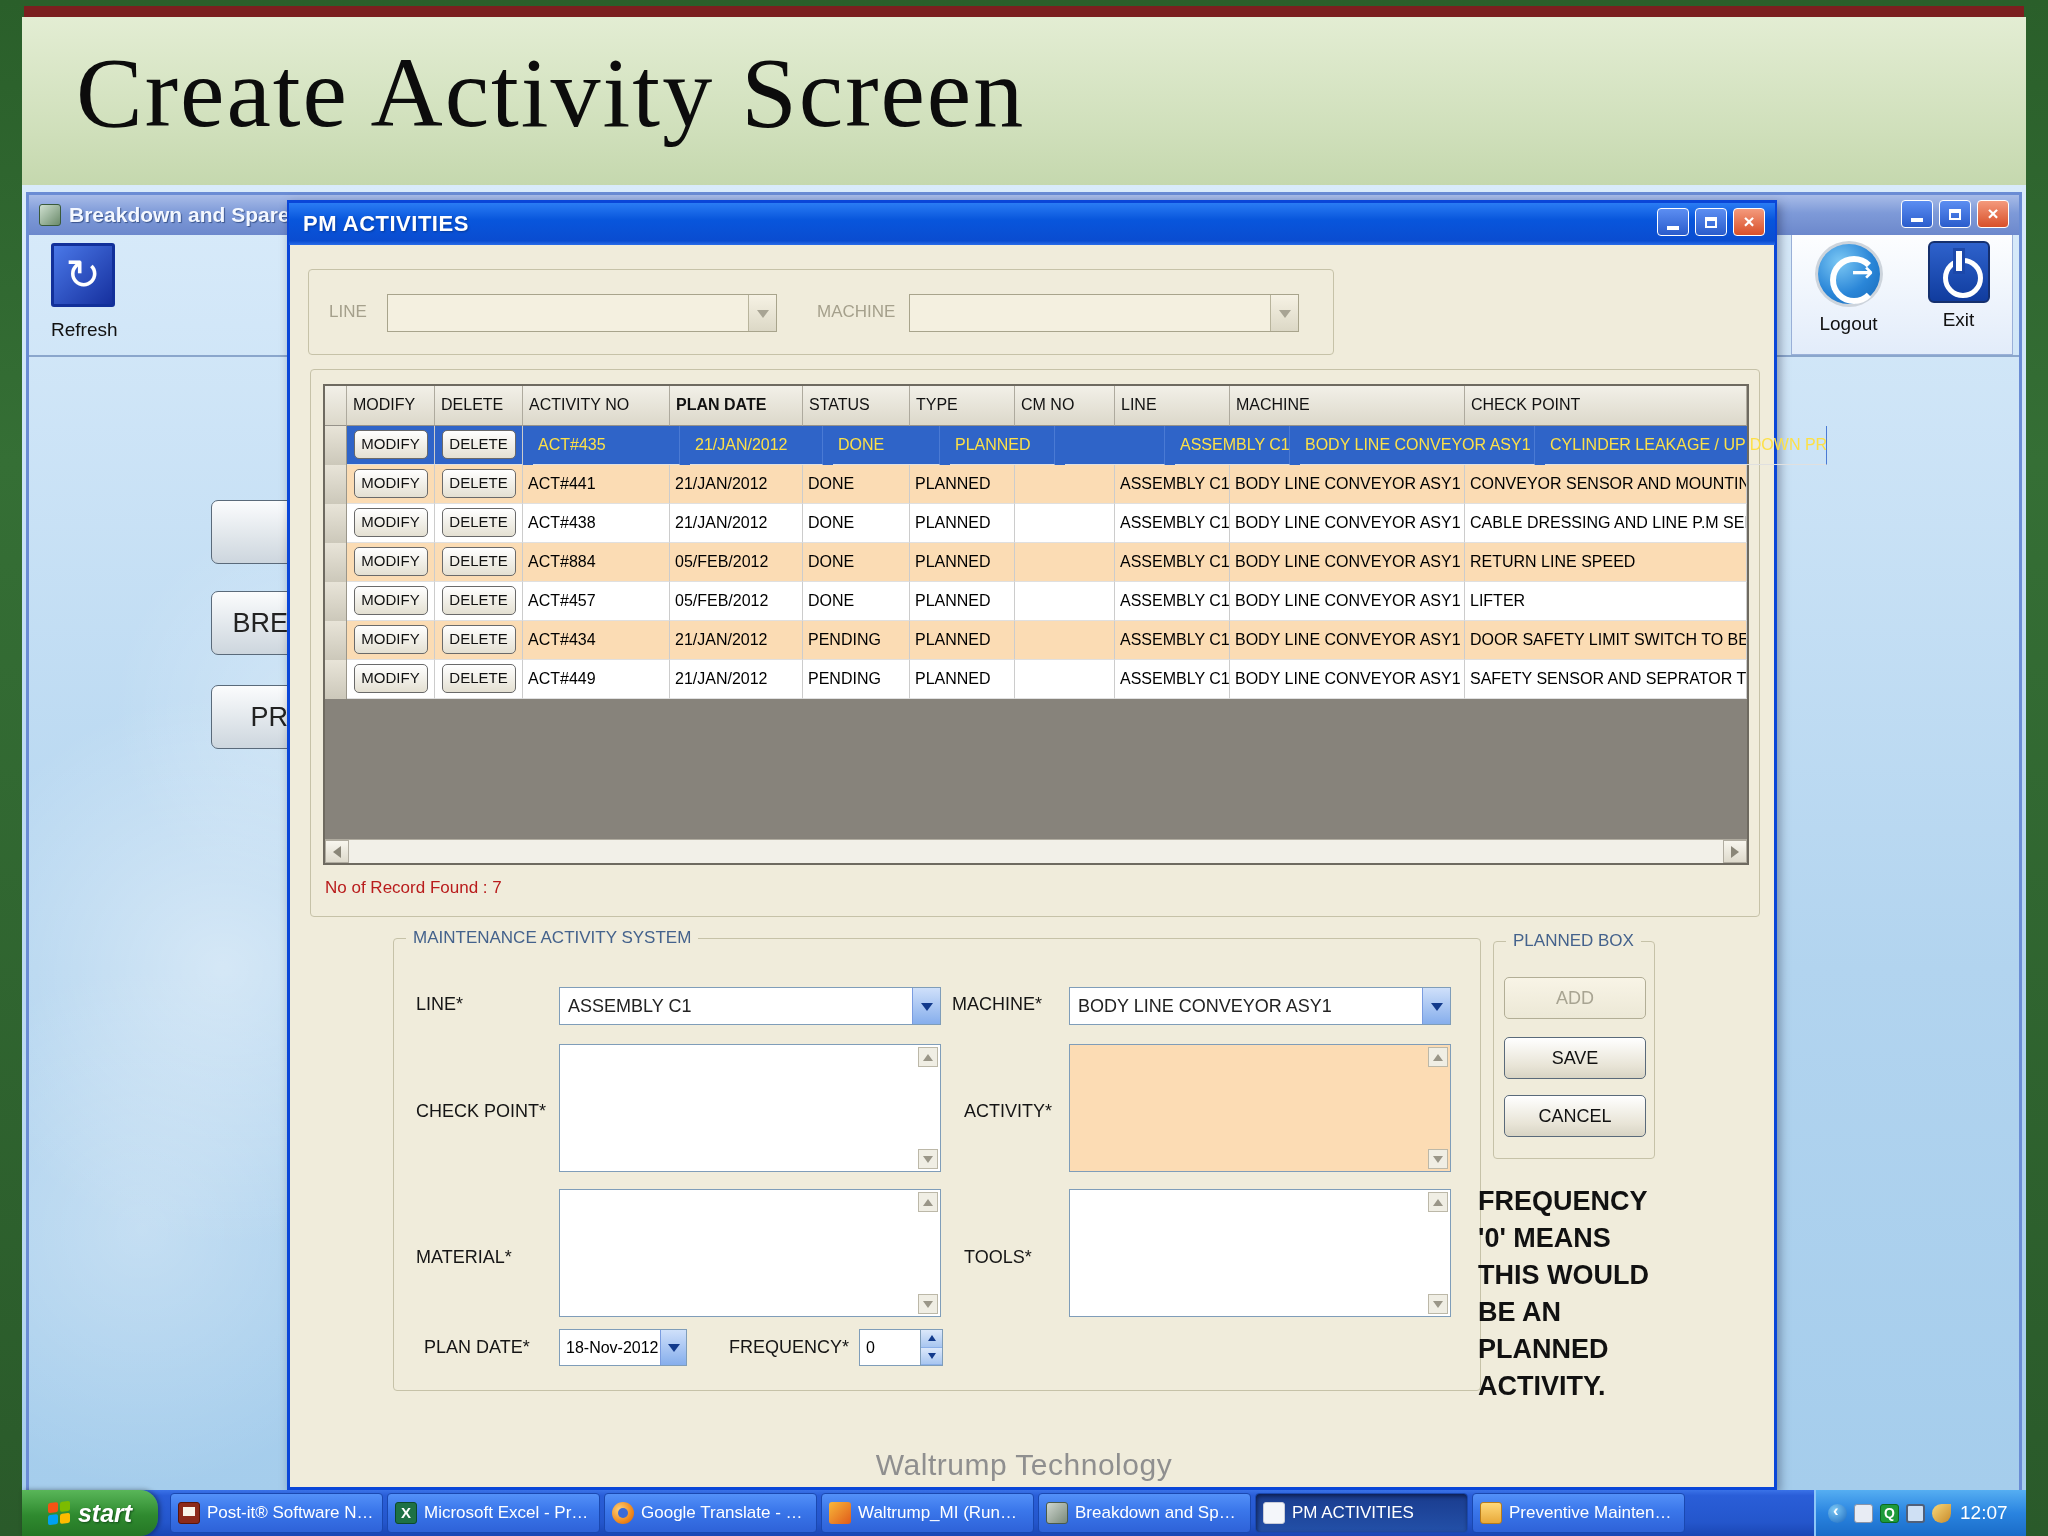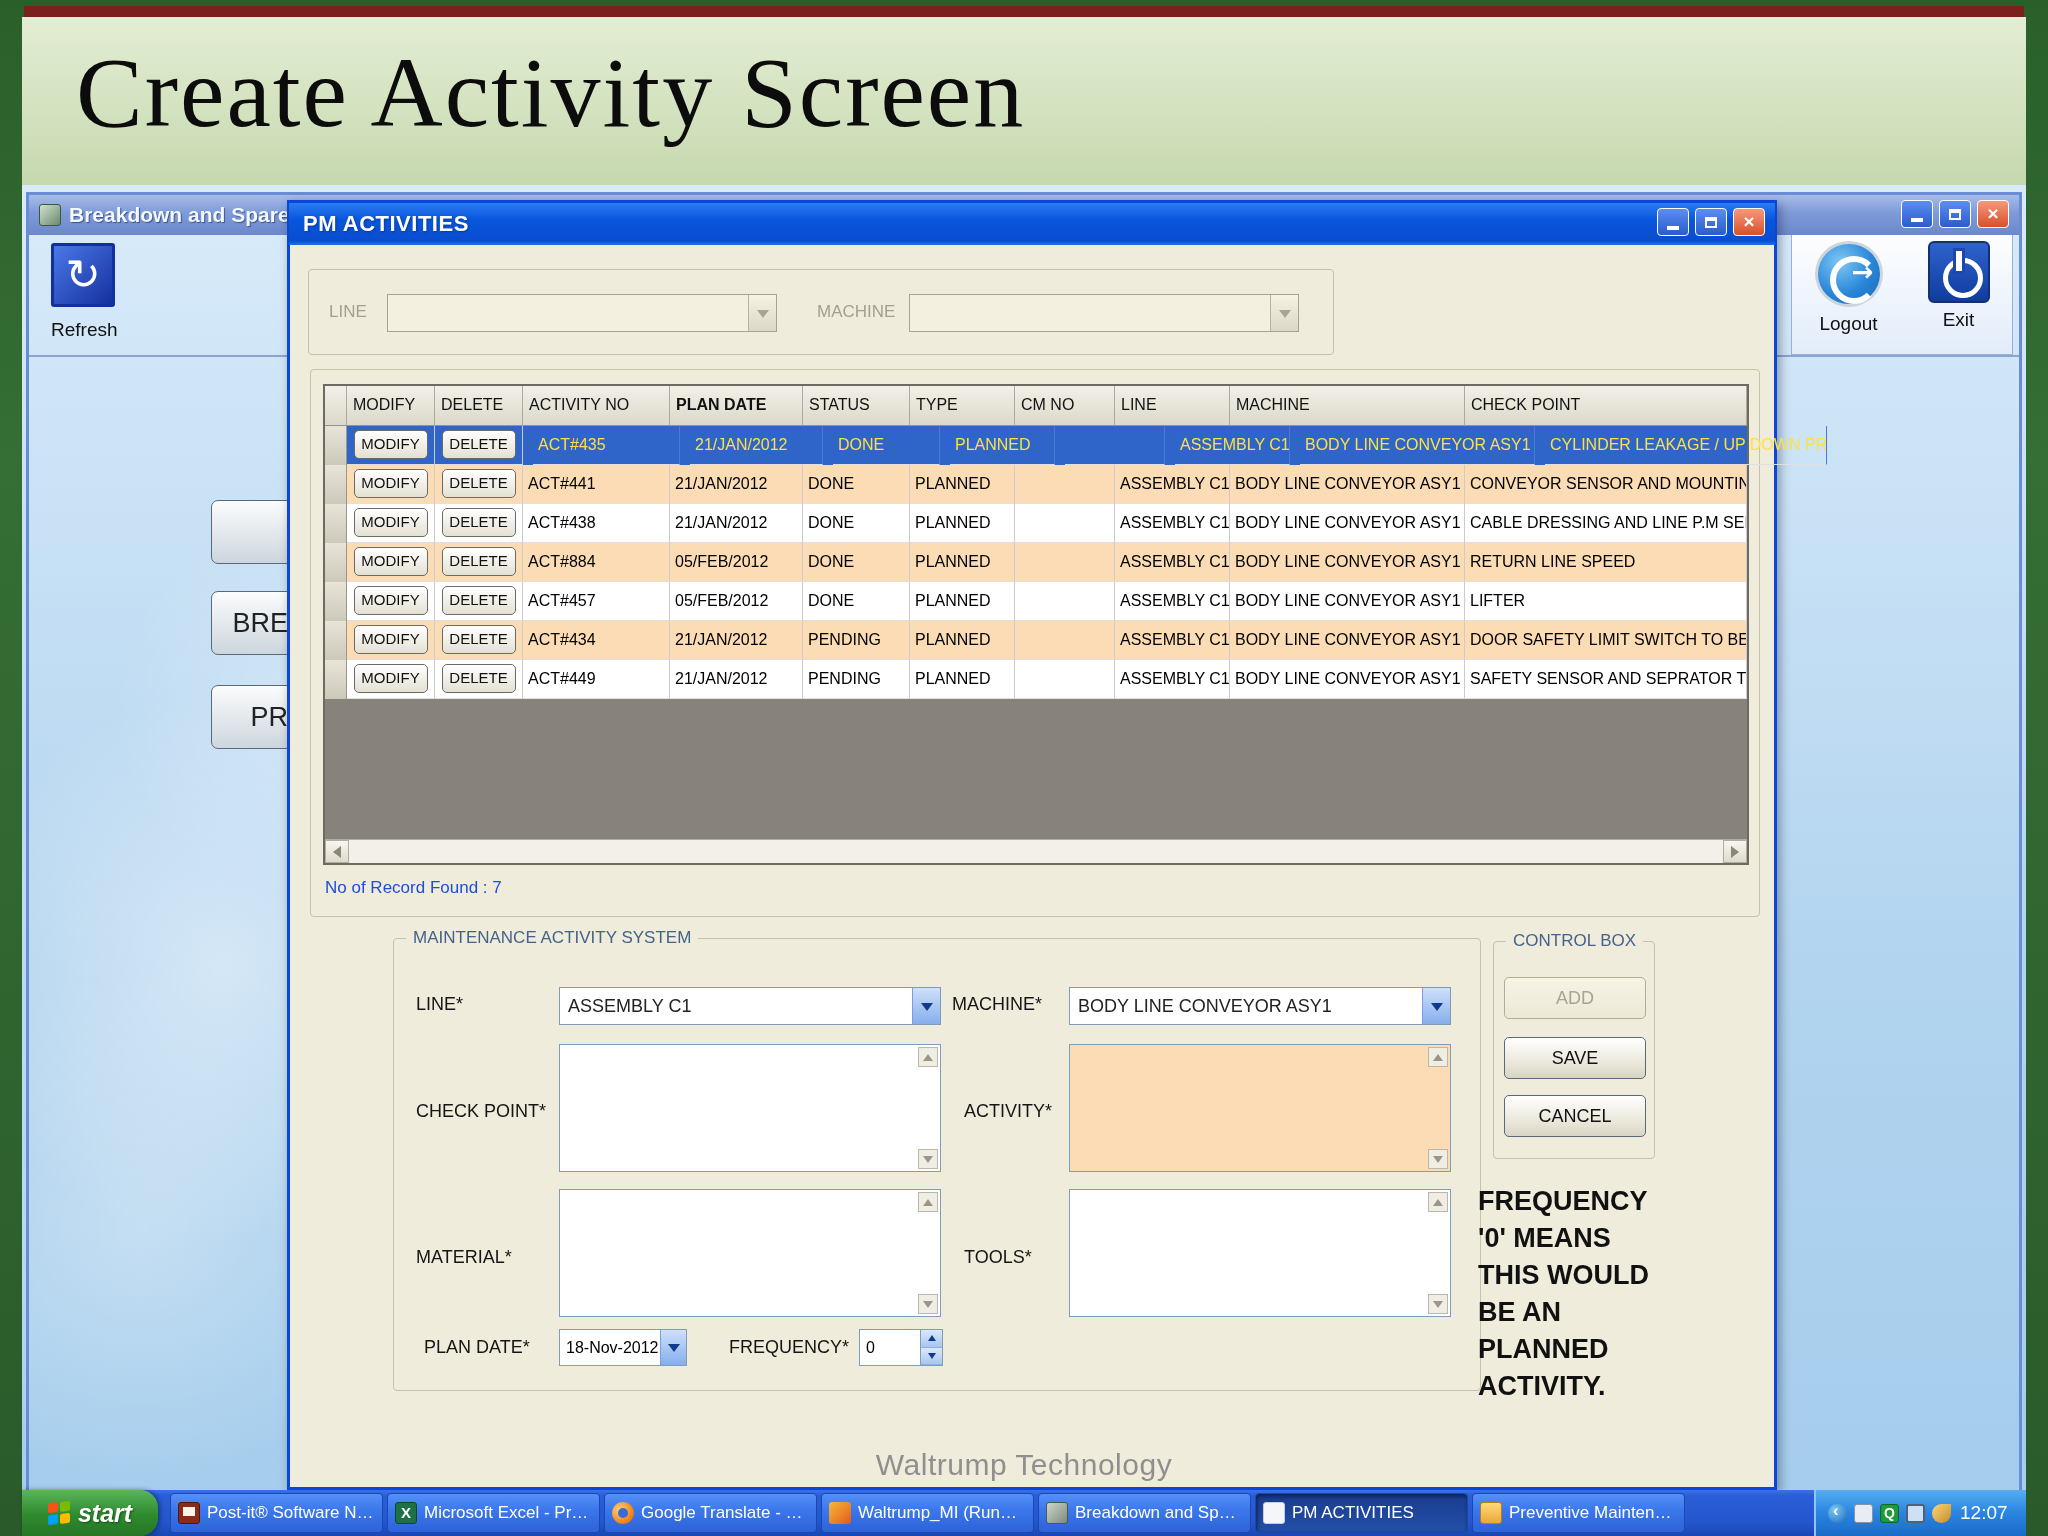--- a/index.html
+++ b/index.html
@@ -123,21 +123,21 @@
     display:block; line-height:26px; text-align:center; }
   .g-btn-cell { flex-shrink:0; border-right:1px solid #cccccc; border-bottom:1px solid #e0e0e0; }
   .grid-filler { flex:1; background:#87837b; }
   .hscroll { height:24px; flex:0 0 24px; background:#f2f0e8; border-top:1px solid #b0aca0;
     display:flex; justify-content:space-between; }
   .hs-btn { width:24px; height:100%; background:linear-gradient(180deg,#f8f6ee,#dedacc);
     border:1px solid #b0aca0; display:flex; align-items:center; justify-content:center; }
   .hs-btn::after { content:""; border:6px solid transparent; }
   .hs-btn.left::after { border-right:8px solid #8a8678; margin-left:-6px; }
   .hs-btn.right::after { border-left:8px solid #8a8678; margin-right:-6px; }
-  .record-count { position:absolute; left:14px; top:508px; font-size:17px; color:#1d4ed8; }
+  .record-count { position:absolute; left:14px; top:508px; font-size:17px; color:#b91c1c; }
 
   .form-box { left:103px; top:693px; width:1088px; height:453px; }
   .fld-label { position:absolute; font-size:18px; color:#151515; }
   .textarea { position:absolute; width:382px; height:128px; background:#fff; border:1px solid #7f9db9; }
   .textarea.peach { background:#fcdcb4; }
   .va-btn { position:absolute; right:2px; width:20px; height:20px; background:#f0eee4;
     border:1px solid #bcb8a8; display:flex; align-items:center; justify-content:center; }
   .va-btn.up { top:2px; } .va-btn.down { bottom:2px; }
   .va-btn.up::after { content:""; border:5px solid transparent; border-bottom:7px solid #9a9688; margin-top:-5px; }
   .va-btn.down::after { content:""; border:5px solid transparent; border-top:7px solid #9a9688; margin-bottom:-5px; }
@@ -487,21 +487,21 @@
           <div class="spinner">
             <span class="field">0</span>
             <span class="spin-col">
               <span class="spin-btn up"></span>
               <span class="spin-btn down"></span>
             </span>
           </div>
         </div>
 
         <div class="groupbox control-box">
-          <span class="gb-caption blue">CONTROL BOX</span>
+          <span class="gb-caption blue">PLANNED BOX</span>
           <div class="xp-btn cb-btn" style="top:35px;">ADD</div>
           <div class="xp-btn cb-btn enabled" style="top:95px;">SAVE</div>
           <div class="xp-btn cb-btn enabled" style="top:153px;">CANCEL</div>
         </div>
 
         <div class="freq-note">FREQUENCY
 '0' MEANS
 THIS WOULD
 BE AN
 PLANNED

